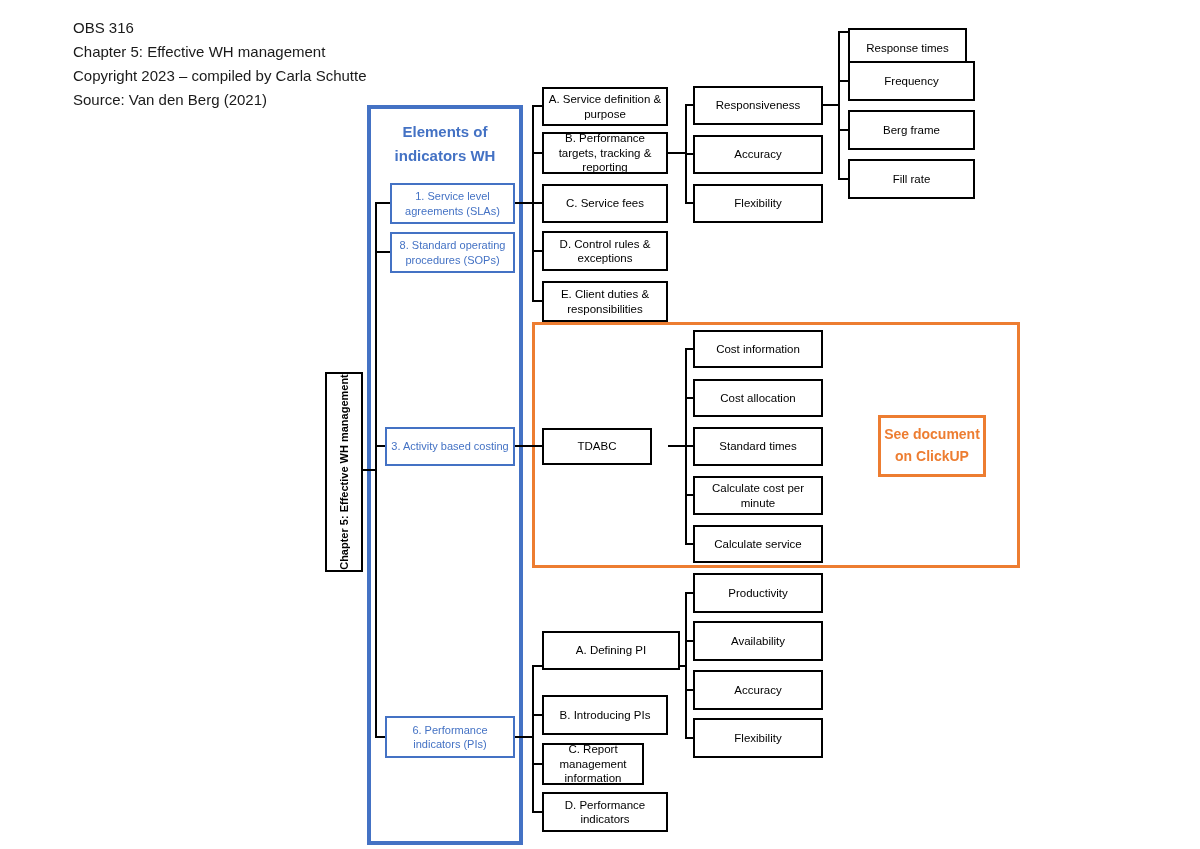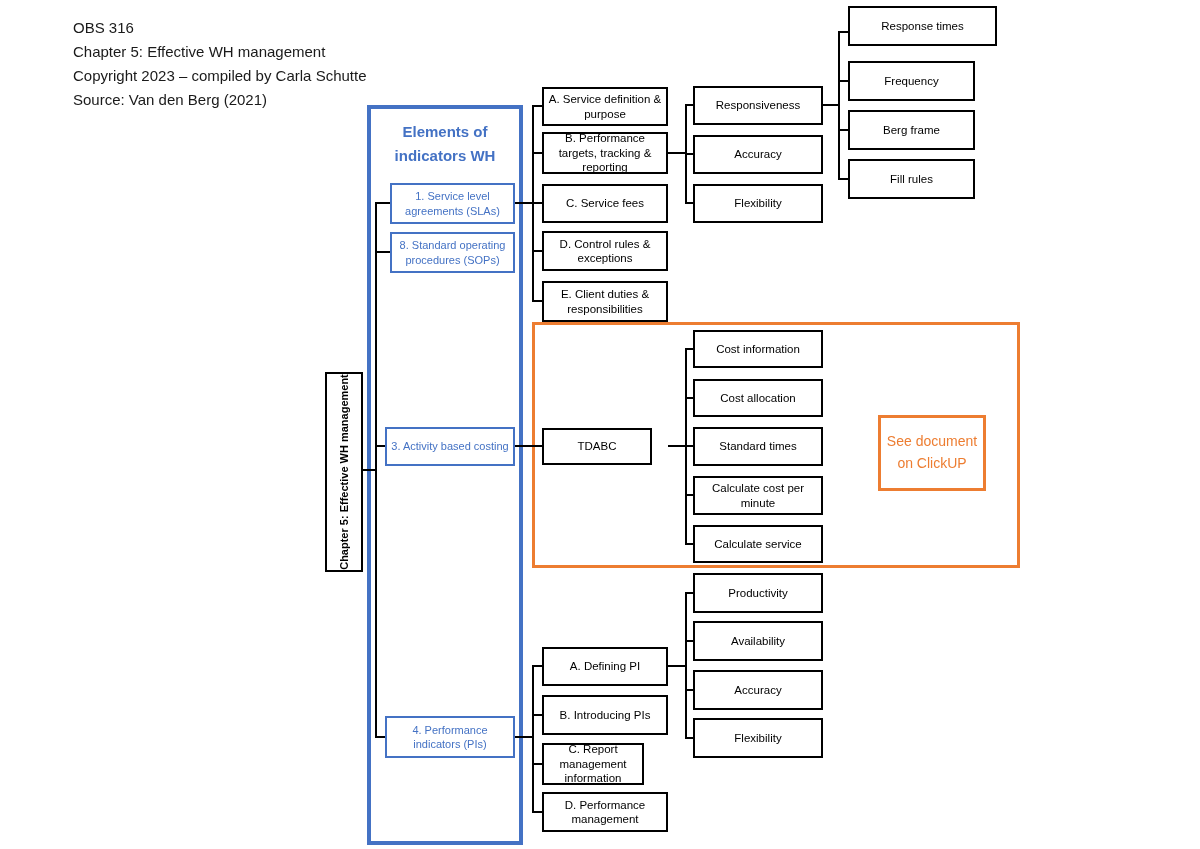--- a/index.html
+++ b/index.html
@@ -38,24 +38,24 @@
   .node{
     position:absolute;border:2px solid #000;background:#fff;box-sizing:border-box;
     display:flex;align-items:center;justify-content:center;text-align:center;
     font-size:11.5px;color:#000;line-height:1.25;padding:1px 3px;z-index:3;
   }
   .orangepanel{
     position:absolute;left:487px;top:322px;width:488px;height:246px;
     border:3px solid var(--orange);box-sizing:border-box;z-index:1;
   }
   .notebox{
-    position:absolute;left:833px;top:415px;width:108px;height:76px;
+    position:absolute;left:833px;top:415px;width:108px;height:62px;
     border:3px solid var(--orange);box-sizing:border-box;
     display:flex;align-items:center;justify-content:center;text-align:center;
-    font-size:14px;font-weight:400;color:var(--orange);line-height:1.55;z-index:3;
+    font-size:14px;font-weight:700;color:var(--orange);line-height:1.55;z-index:3;
   }
   .hl{position:absolute;height:2px;background:#000;z-index:2;}
   .vl{position:absolute;width:2px;background:#000;z-index:2;}
 </style>
 </head>
 <body>
 
 <div id="page">
 
   <div class="hdr">
@@ -69,52 +69,52 @@
     <div class="rot">Chapter 5: Effective WH management</div>
   </div>
 
   <div class="bluepanel"></div>
   <div class="paneltitle">Elements of
 indicators WH</div>
 
   <div class="blueitem" style="left:345px;top:183px;width:125px;height:41px">1. Service level agreements (SLAs)</div>
   <div class="blueitem" style="left:345px;top:232px;width:125px;height:41px">8. Standard operating procedures (SOPs)</div>
   <div class="blueitem" style="left:340px;top:427px;width:130px;height:39px">3. Activity based costing</div>
-  <div class="blueitem" style="left:340px;top:716px;width:130px;height:42px">4. Performance indicators (PIs)</div>
+  <div class="blueitem" style="left:340px;top:716px;width:130px;height:42px">6. Performance indicators (PIs)</div>
 
   <div class="node" style="left:497px;top:87px;width:126px;height:39px">A. Service definition &amp; purpose</div>
   <div class="node" style="left:497px;top:132px;width:126px;height:42px">B. Performance targets, tracking &amp; reporting</div>
   <div class="node" style="left:497px;top:184px;width:126px;height:39px">C. Service fees</div>
   <div class="node" style="left:497px;top:231px;width:126px;height:40px">D. Control rules &amp; exceptions</div>
   <div class="node" style="left:497px;top:281px;width:126px;height:41px">E. Client duties &amp; responsibilities</div>
 
   <div class="node" style="left:648px;top:86px;width:130px;height:39px">Responsiveness</div>
   <div class="node" style="left:648px;top:135px;width:130px;height:39px">Accuracy</div>
   <div class="node" style="left:648px;top:184px;width:130px;height:39px">Flexibility</div>
 
-  <div class="node" style="left:803px;top:6px;width:149px;height:40px">Response times</div>
+  <div class="node" style="left:803px;top:28px;width:119px;height:40px">Response times</div>
   <div class="node" style="left:803px;top:61px;width:127px;height:40px">Frequency</div>
   <div class="node" style="left:803px;top:110px;width:127px;height:40px">Berg frame</div>
-  <div class="node" style="left:803px;top:159px;width:127px;height:40px">Fill rules</div>
+  <div class="node" style="left:803px;top:159px;width:127px;height:40px">Fill rate</div>
 
   <div class="orangepanel"></div>
 
   <div class="node" style="left:497px;top:428px;width:110px;height:37px">TDABC</div>
   <div class="node" style="left:648px;top:330px;width:130px;height:38px">Cost information</div>
   <div class="node" style="left:648px;top:379px;width:130px;height:38px">Cost allocation</div>
   <div class="node" style="left:648px;top:427px;width:130px;height:39px">Standard times</div>
   <div class="node" style="left:648px;top:476px;width:130px;height:39px">Calculate cost per minute</div>
   <div class="node" style="left:648px;top:525px;width:130px;height:38px">Calculate service</div>
 
   <div class="notebox">See document on ClickUP</div>
 
-  <div class="node" style="left:497px;top:647px;width:126px;height:39px">A. Defining PI</div>
+  <div class="node" style="left:497px;top:631px;width:138px;height:39px">A. Defining PI</div>
   <div class="node" style="left:497px;top:695px;width:126px;height:40px">B. Introducing PIs</div>
   <div class="node" style="left:497px;top:743px;width:102px;height:42px">C. Report management information</div>
-  <div class="node" style="left:497px;top:792px;width:126px;height:40px">D. Performance management</div>
+  <div class="node" style="left:497px;top:792px;width:126px;height:40px">D. Performance indicators</div>
 
   <div class="node" style="left:648px;top:573px;width:130px;height:40px">Productivity</div>
   <div class="node" style="left:648px;top:621px;width:130px;height:40px">Availability</div>
   <div class="node" style="left:648px;top:670px;width:130px;height:40px">Accuracy</div>
   <div class="node" style="left:648px;top:718px;width:130px;height:40px">Flexibility</div>
 
   <div class="hl" style="left:318px;top:469px;width:12px"></div>
   <div class="vl" style="left:330px;top:202px;height:536px"></div>
   <div class="hl" style="left:330px;top:202px;width:15px"></div>
   <div class="hl" style="left:330px;top:251px;width:15px"></div>

